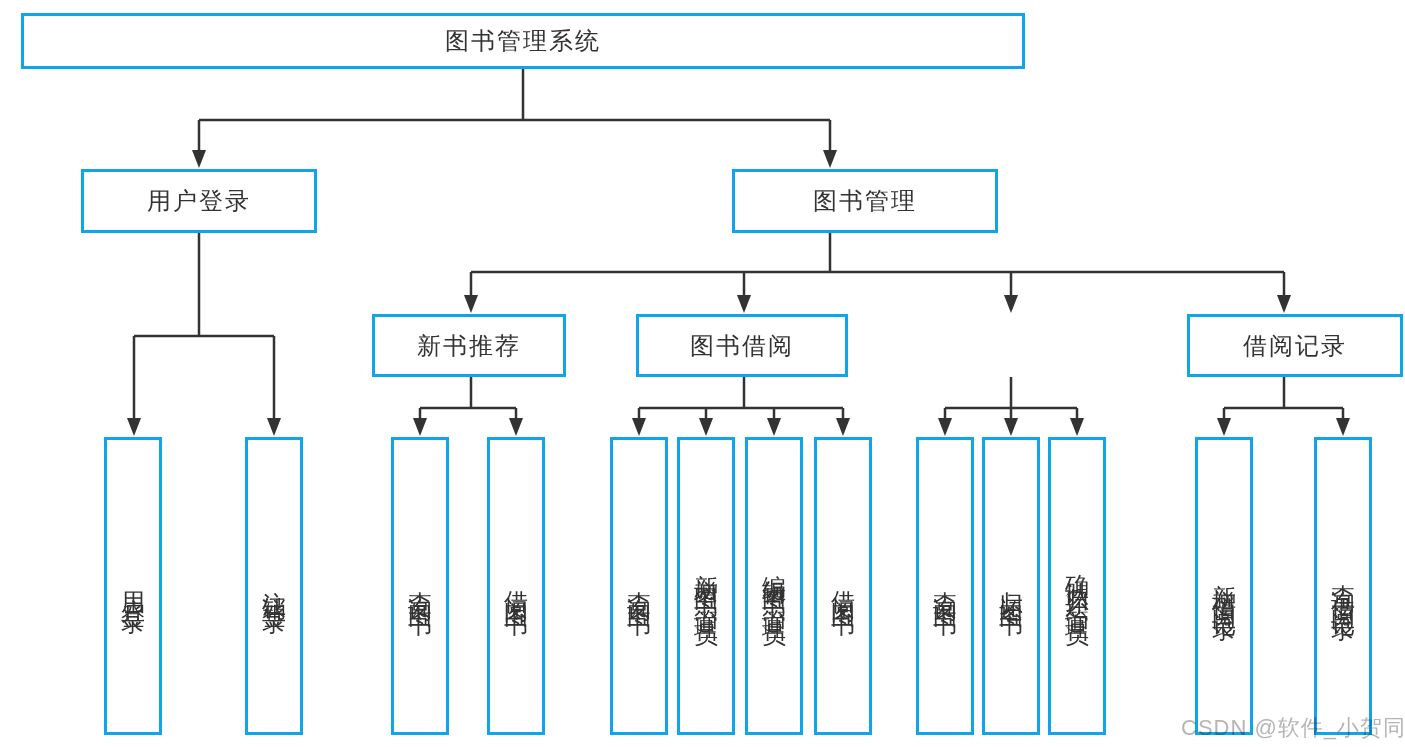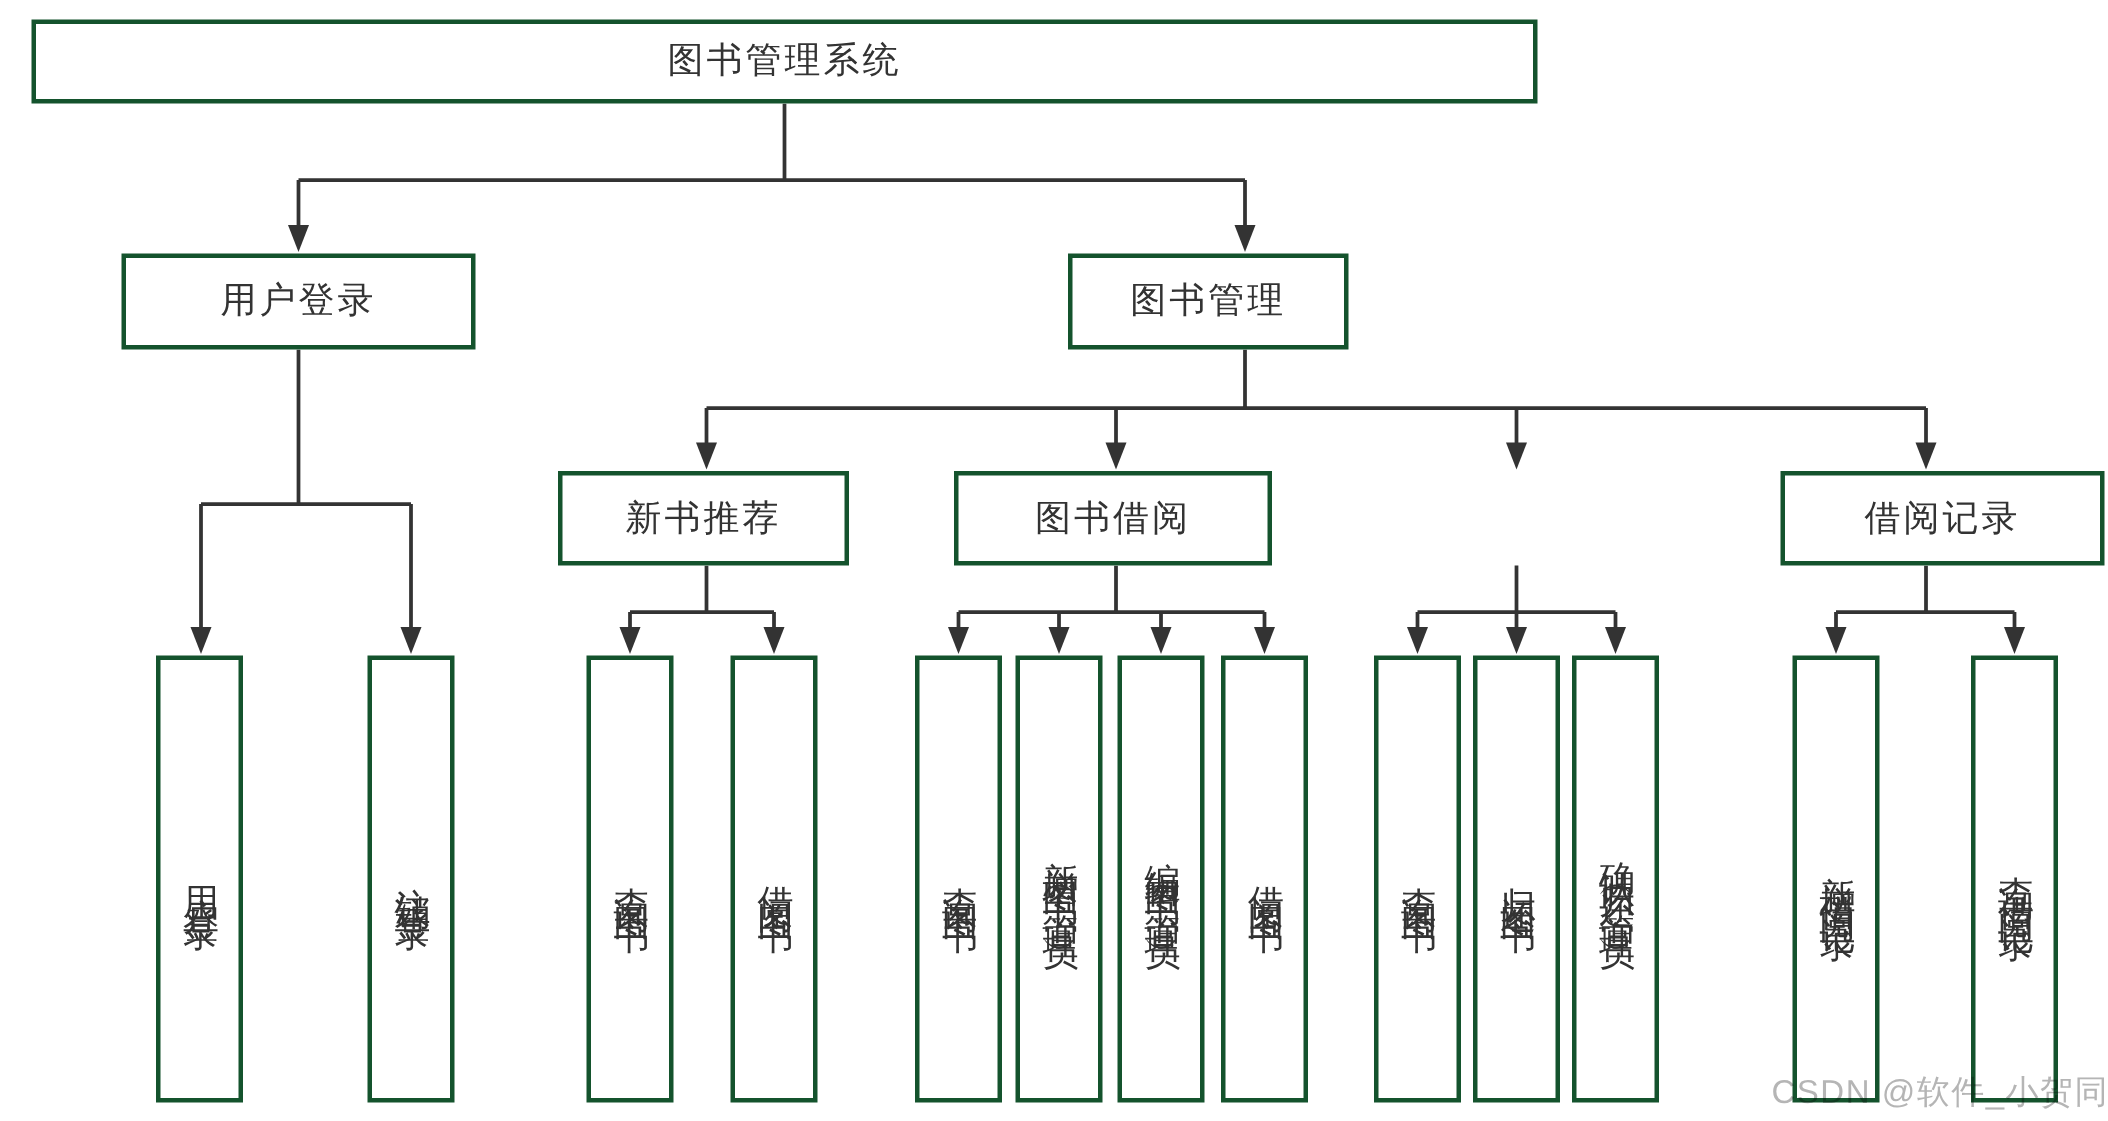--- a/index.html
+++ b/index.html
@@ -10,39 +10,39 @@
     overflow: hidden;
   }
   #canvas { position: relative; width: 1405px; height: 747px; background: #ffffff; }
   #edges { position: absolute; left: 0; top: 0; width: 1405px; height: 747px; }
   #edges path { fill: none; stroke: #333333; stroke-width: 2.5; }
   #edges polygon { fill: #333333; stroke: none; }
   .box {
     position: absolute;
     box-sizing: border-box;
     background: #ffffff;
-    border: 3px solid #14532d;
+    border: 3px solid #0ea5e9;
     display: flex;
     align-items: center;
     justify-content: center;
     color: #333333;
     font-size: 24px;
     line-height: 1;
   }
   .h .lbl { letter-spacing: 2px; white-space: nowrap; }
   .v .lbl {
     writing-mode: vertical-rl;
     text-orientation: mixed;
     letter-spacing: 7px;
     line-height: 1;
     white-space: nowrap;
   }
   .root  { left: 21px;  top: 13px;  width: 1004px; height: 56px; }
   .l2a   { left: 81px;  top: 169px; width: 236px;  height: 64px; }
-  .l2b   { left: 712px; top: 169px; width: 187px;  height: 64px; text-align: center; }
+  .l2b   { left: 732px; top: 169px; width: 266px;  height: 64px; text-align: center; }
   .l3    { top: 314px; height: 63px; }
   .l3a   { left: 372px;  width: 194px; align-items: center; }
   .l3b   { left: 636px;  width: 212px; }
   .l3c   { left: 903px;  width: 216px; }
   .l3d   { left: 1176px; width: 216px; margin-left: 11px; }
   .leaf  { top: 437px; height: 298px; width: 58px; }
   .f01 { left: 104px; }  .f02 { left: 245px; }
   .f03 { left: 391px; }  .f04 { left: 487px; }
   .f05 { left: 610px; }  .f06 { left: 677px; }
   .f07 { left: 745px; }  .f08 { left: 814px; }

